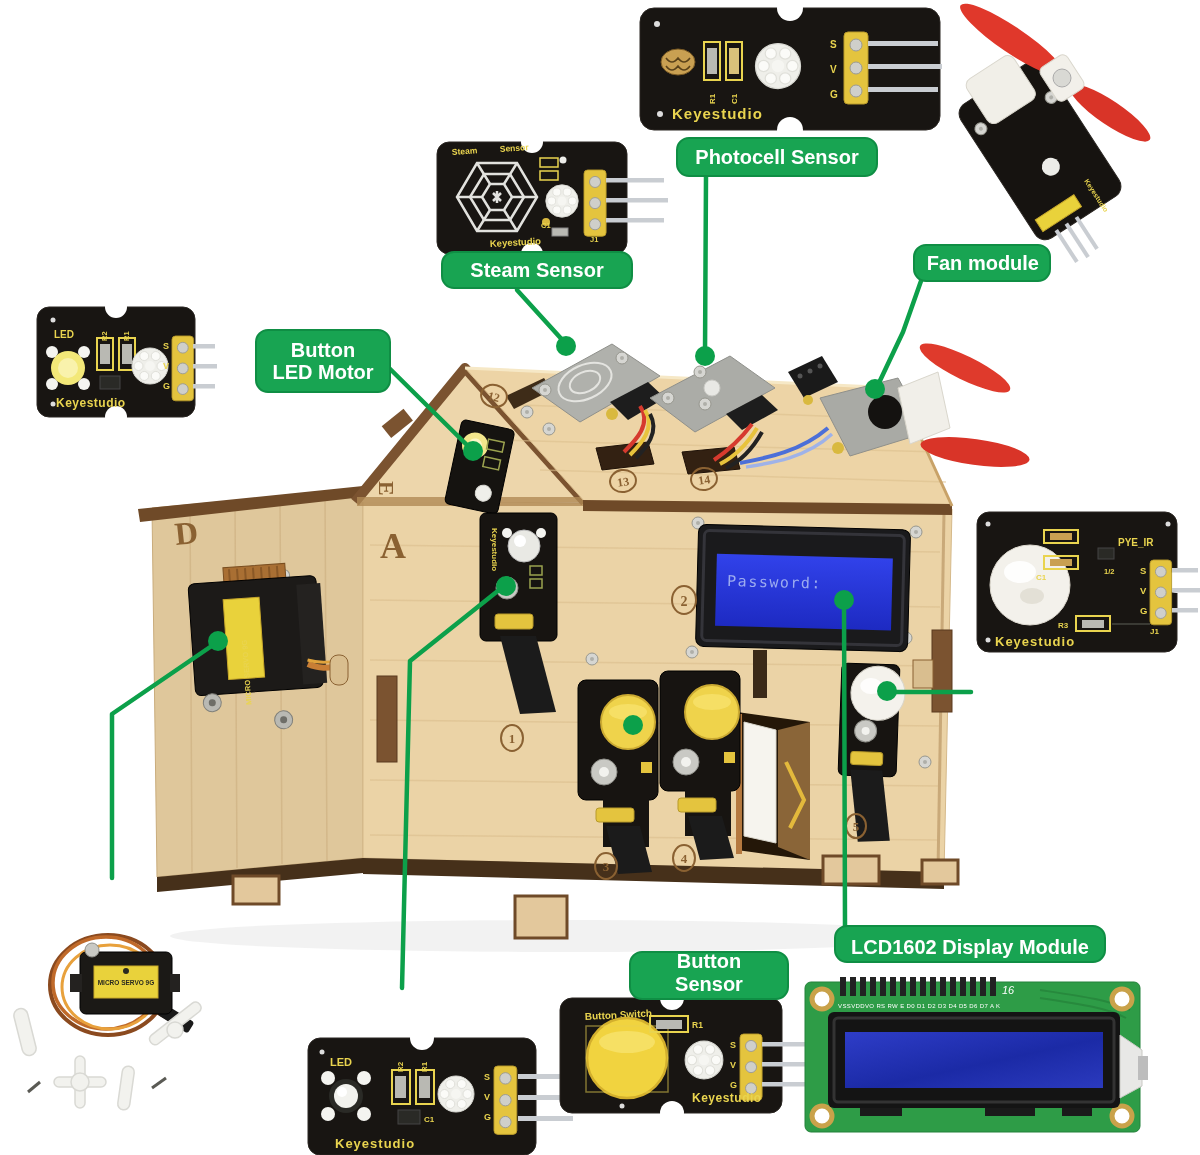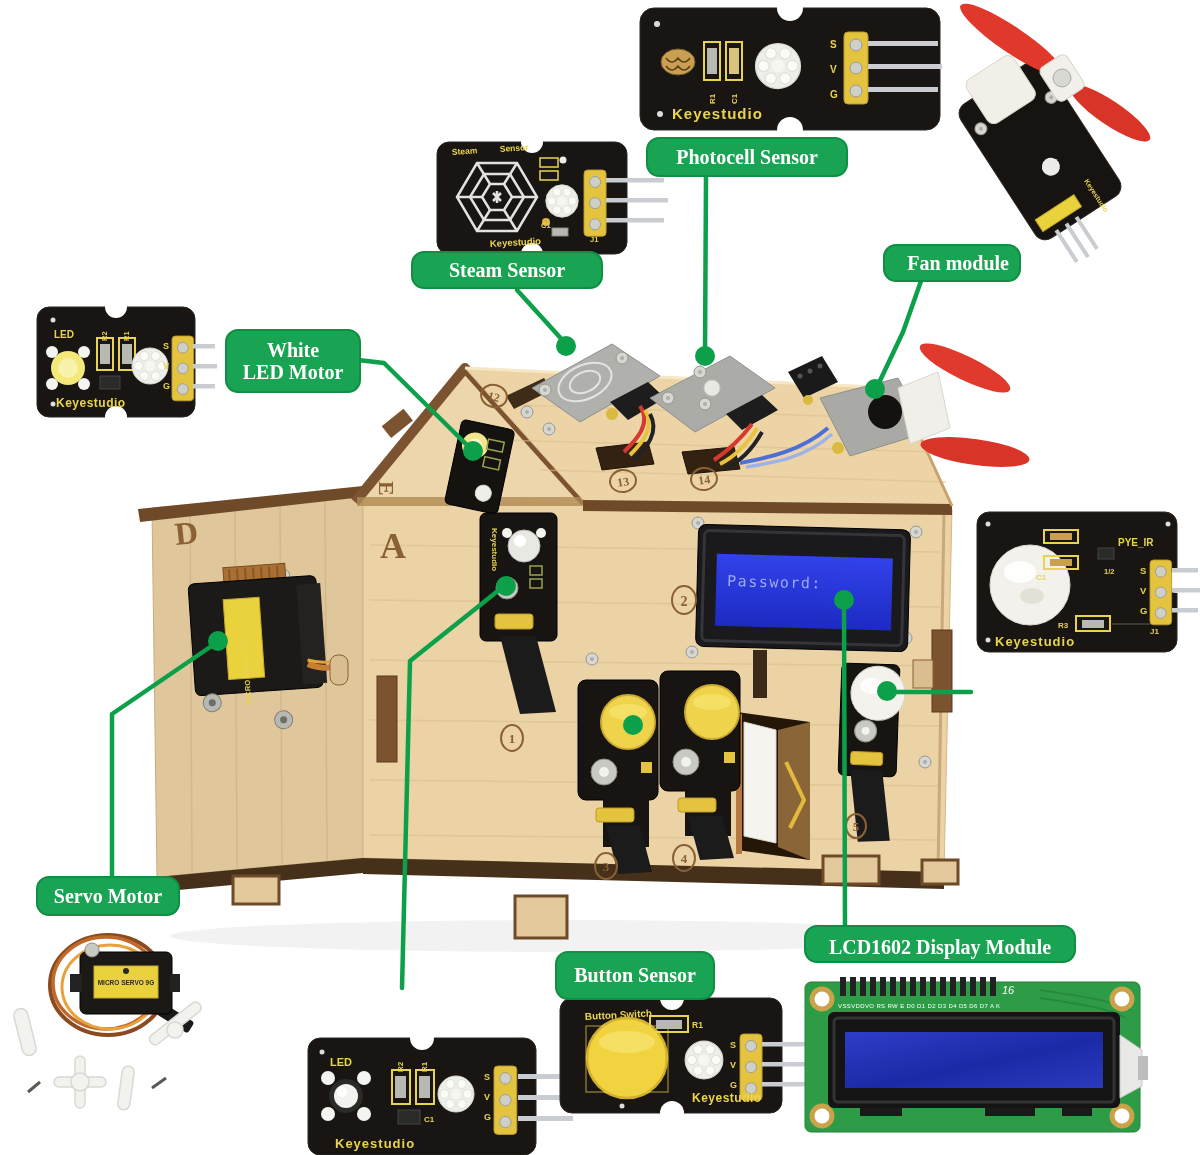--- a/index.html
+++ b/index.html
@@ -3,21 +3,21 @@
 <meta charset="utf-8">
 <style>
   html,body{margin:0;padding:0;background:#ffffff;}
   .stage{position:relative;width:1200px;height:1155px;background:#fff;overflow:hidden;
          font-family:"Liberation Sans",sans-serif;}
   .stage svg{position:absolute;left:0;top:0;}
   .callout{position:absolute;background:#18A452;border:2px solid #0F8E44;color:#fff;
            border-radius:13px;display:flex;flex-direction:column;align-items:center;
            justify-content:center;text-align:center;font-weight:700;font-size:20px;
            line-height:1.12;box-sizing:border-box;padding:3px 10px;
-           font-family:Liberation Serif, serif;}
+           font-family:Liberation Sans, sans-serif;margin-left:30px;}
   .silk{font-family:"Liberation Sans",sans-serif;font-weight:700;fill:#E9D44F;}
   .burn{font-family:"Liberation Serif",serif;font-weight:700;fill:#8A6132;}
 </style>
 </head>
 <body>
 
 <div class="stage">
 <svg width="1200" height="1155" viewBox="0 0 1200 1155">
   <defs>
     <linearGradient id="lcdScreen" x1="0" y1="0" x2="0" y2="1">
@@ -541,25 +541,22 @@
   <div class="callout" style="left:646px;top:137px;width:202px;height:40px;">
       <span>Photocell Sensor</span>
     </div>
   <div class="callout" style="left:411px;top:251px;width:192px;height:38px;">
       <span>Steam Sensor</span>
     </div>
   <div class="callout" style="left:883px;top:244px;width:138px;height:38px;align-items:flex-end;">
       <span>Fan module</span>
     </div>
   <div class="callout" style="left:225px;top:329px;width:136px;height:64px;">
-    <span>White</span>
+    <span>Button</span>
     <span>LED Motor</span>
   </div>
-  <div class="callout" style="left:36px;top:876px;width:144px;height:40px;">
-      <span>Servo Motor</span>
-    </div>
-  <div class="callout" style="left:555px;top:951px;width:160px;height:49px;">
+  <div class="callout" style="left:599px;top:951px;width:160px;height:49px;justify-content:flex-end;">
       <span>Button Sensor</span>
     </div>
   <div class="callout" style="left:804px;top:925px;width:272px;height:38px;justify-content:flex-end;">
       <span>LCD1602 Display Module</span>
     </div>
 </div>
 
 </body></html>

